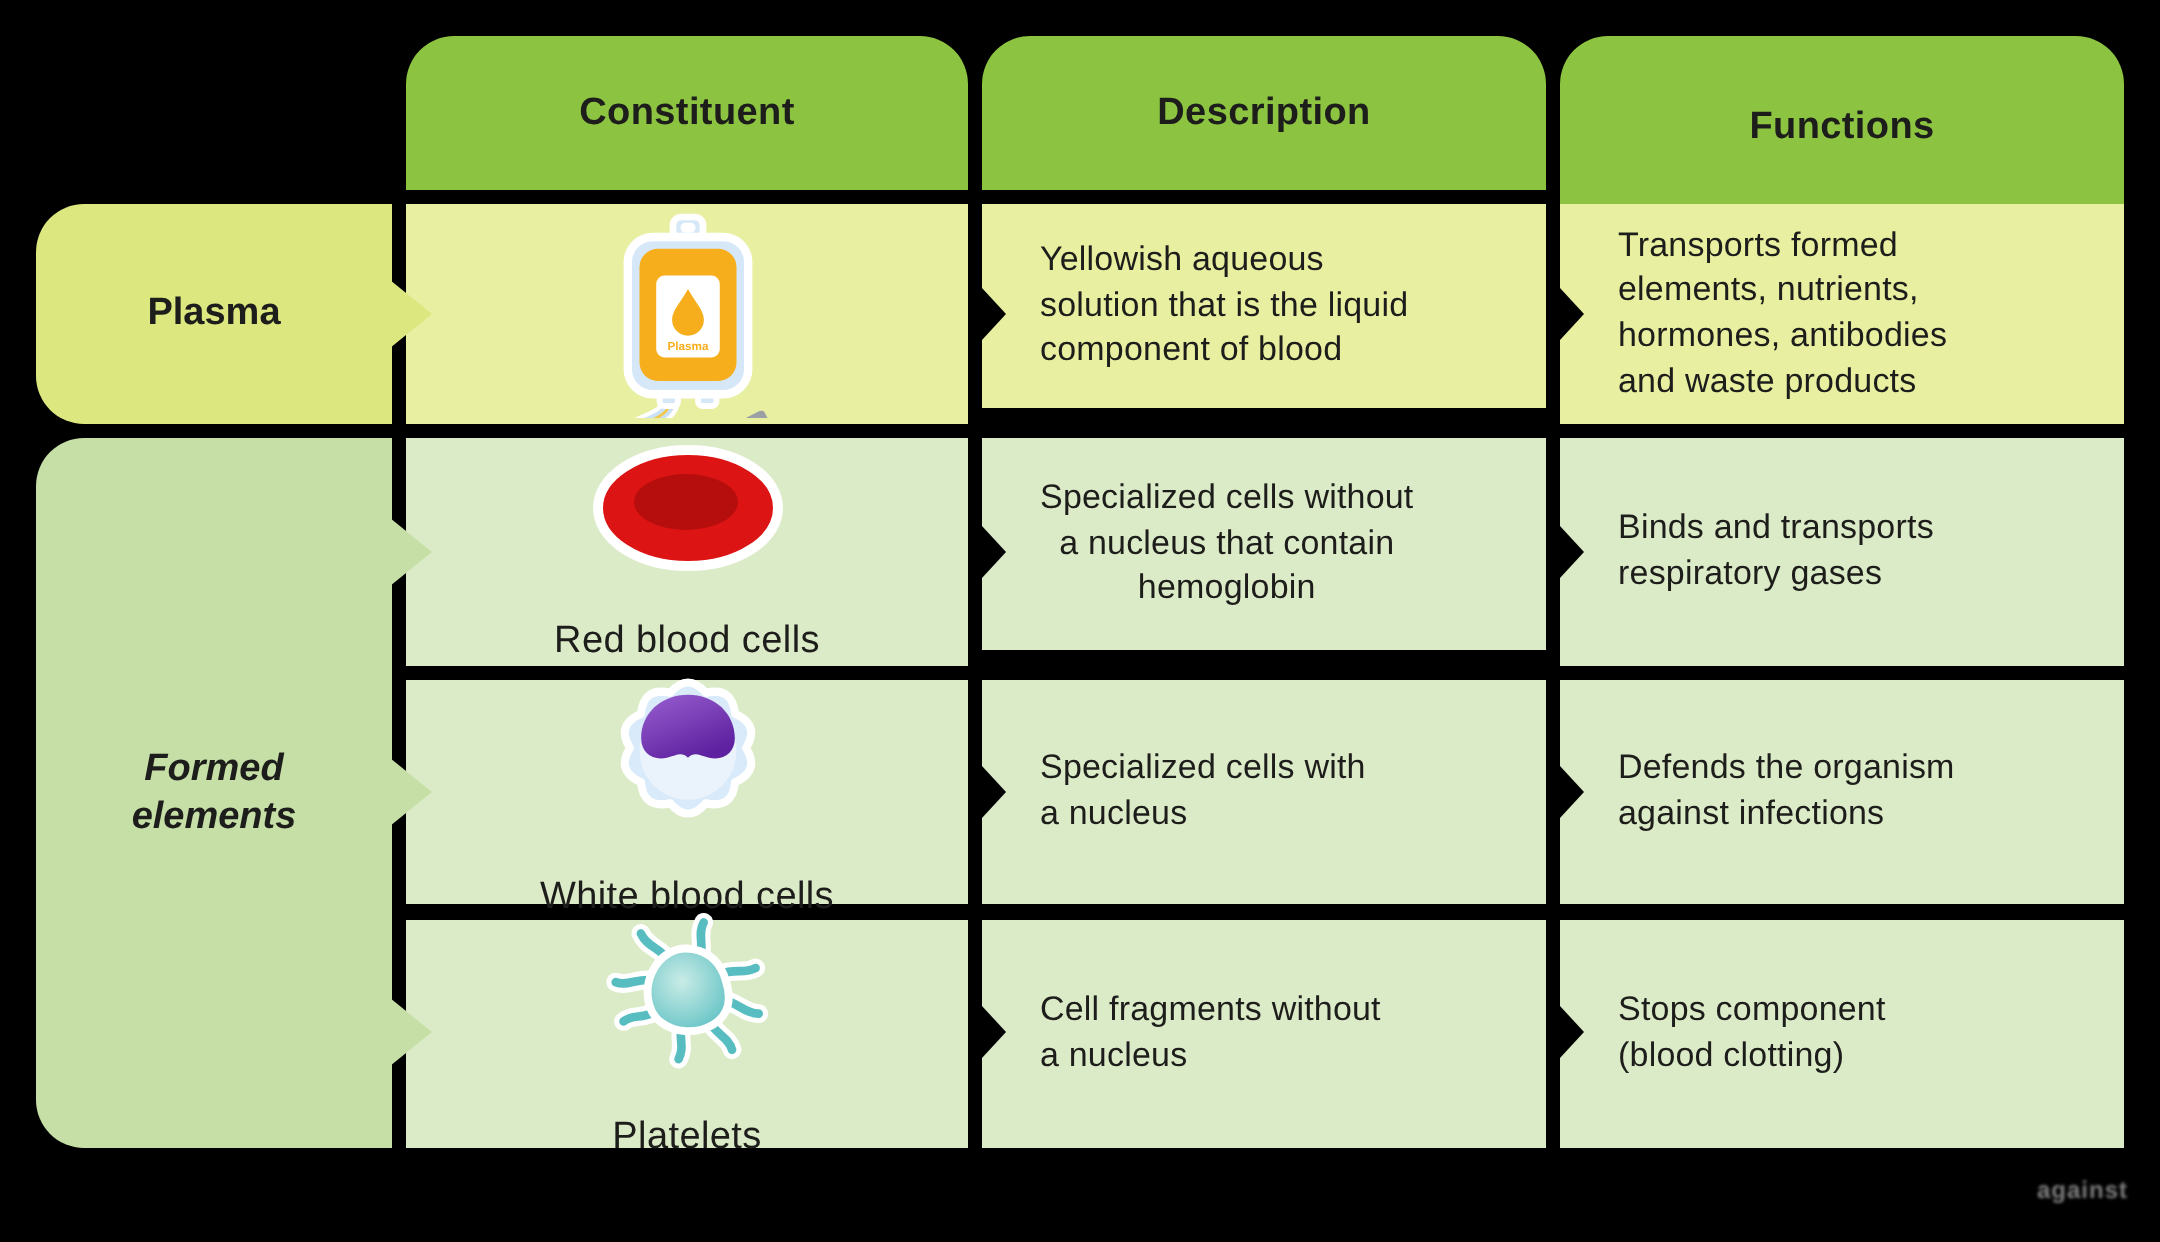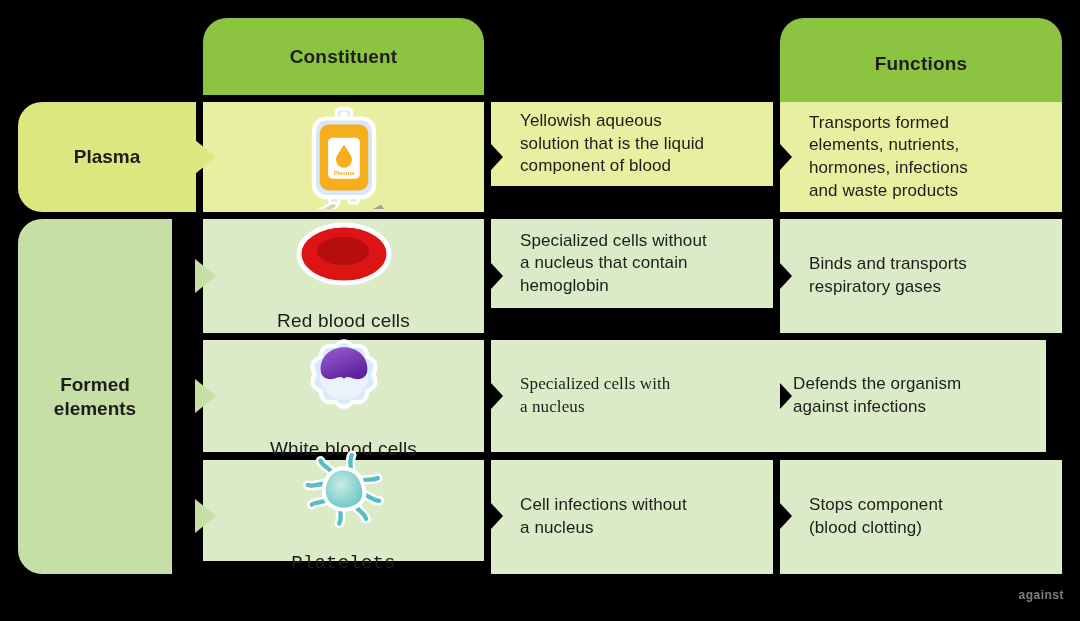--- a/index.html
+++ b/index.html
@@ -58,24 +58,25 @@
 
   <div class="band" style="left:196px;top:102px;width:7px;height:472px;"></div>
   <div class="band" style="left:484px;top:26px;width:7px;height:548px;"></div>
   <div class="band" style="left:773px;top:26px;width:7px;height:548px;"></div>
   <div class="band" style="left:203px;top:95px;width:859px;height:7px;"></div>
   <div class="band" style="left:18px;top:212px;width:1044px;height:7px;"></div>
   <div class="band" style="left:203px;top:333px;width:859px;height:7px;"></div>
   <div class="band" style="left:203px;top:452px;width:859px;height:8px;"></div>
 
   <div class="cell hdr" style="left:203px;top:18px;width:281px;height:77px;">Constituent</div>
+  <div class="cell hdr" style="left:491px;top:18px;width:282px;height:77px;">Description</div>
   <div class="cell hdr" style="left:780px;top:18px;width:282px;height:92px;">Functions</div>
 
   <div class="cell side-label plasma-label" style="left:18px;top:102px;width:178px;height:110px;">Plasma</div>
-  <div class="cell side-label formed-label" style="left:18px;top:219px;width:154px;height:355px;">Formed
+  <div class="cell side-label formed-label" style="left:18px;top:219px;width:178px;height:355px;font-style:italic;">Formed
 elements</div>
 
   <div class="arrow arrow-green arrow-plasma" style="top:140px;"></div>
   <div class="arrow arrow-green arrow-formed" style="top:259px;"></div>
   <div class="arrow arrow-green arrow-formed" style="top:379px;"></div>
   <div class="arrow arrow-green arrow-formed" style="top:499px;"></div>
 
   <div class="arrow arrow-black" style="left:491px;top:144px;"></div>
   <div class="arrow arrow-black" style="left:491px;top:263px;"></div>
   <div class="arrow arrow-black" style="left:491px;top:383px;"></div>
@@ -109,38 +110,38 @@
 
         <rect x="-36" y="-52" width="72" height="94" rx="15" fill="var(--bag-blue)" stroke="#ffffff" stroke-width="5"></rect>
         <rect x="-29" y="-45" width="58" height="79" rx="11" fill="var(--bag-amber)"></rect>
 
         <rect x="-19" y="-29" width="38" height="49" rx="5" fill="#ffffff"></rect>
         <path d="M0,-21 C4,-13.5 9.5,-8.5 9.5,-2.5 A9.5,9.5 0 1 1 -9.5,-2.5 C-9.5,-8.5 -4,-13.5 0,-21 Z" fill="var(--bag-amber)"></path>
         <text x="0" y="15.5" text-anchor="middle" font-size="7" font-weight="bold" font-family="Liberation Sans, sans-serif" fill="var(--bag-amber)">Plasma</text>
       </svg>
     </span>
   </div>
-  <div class="cell txt-cell plasma-bg" style="left:491px;top:102px;width:282px;height:84px;">Yellowish aqueous
+  <div class="cell txt-cell plasma-bg" style="left:491px;top:102px;width:282px;height:102px;">Yellowish aqueous
 solution that is the liquid
 component of blood</div>
   <div class="cell txt-cell plasma-bg" style="left:780px;top:102px;width:282px;height:110px;">Transports formed
 elements, nutrients,
-hormones, infections
+hormones, antibodies
 and waste products</div>
 
   <div class="cell cons-cell formed-bg" style="left:203px;top:219px;width:281px;height:114px;">
     <span>
       <svg width="104" height="68" viewBox="-52 -34 104 68">
         <ellipse cx="0" cy="0" rx="45" ry="29" fill="var(--rbc-red)" stroke="#ffffff" stroke-width="5"></ellipse>
         <ellipse cx="-1" cy="-3" rx="26" ry="14" fill="var(--rbc-dark-red)"></ellipse>
       </svg>
     </span>
     <span class="cons-caption">Red blood cells</span>
   </div>
-  <div class="cell txt-cell formed-bg" style="left:491px;top:219px;width:282px;height:89px;">Specialized cells without
+  <div class="cell txt-cell formed-bg" style="left:491px;top:219px;width:282px;height:106px;text-align:center;">Specialized cells without
 a nucleus that contain
 hemoglobin</div>
   <div class="cell cons-cell formed-bg" style="left:203px;top:340px;width:281px;height:112px;">
     <span>
       <svg width="84" height="84" viewBox="-52 -52 104 104">
         <defs>
           <linearGradient id="nucg" x1="0" y1="0" x2="0.6" y2="1">
             <stop offset="0" stop-color="var(--wbc-nucleus-light)"></stop>
             <stop offset="1" stop-color="var(--wbc-nucleus-dark)"></stop>
           </linearGradient>
@@ -151,26 +152,26 @@
         <circle cx="0" cy="2" r="30" fill="var(--wbc-blue-inner)"></circle>
         <path d="M-29,0 C-29,-16 -16,-27 0,-27 C16,-27 29,-16 29,0 C29,9 22,14 13,12
                  C7,10.5 4,8 0,12 C-4,8 -7,10.5 -13,12 C-22,14 -29,9 -29,0 Z" fill="url(#nucg)" transform="translate(0,-6)"></path>
       </svg>
     </span>
     <span class="cons-caption">White blood cells</span>
   </div>
 
   <div class="cell txt-cell formed-bg" style="left:780px;top:219px;width:282px;height:114px;">Binds and transports
 respiratory gases</div>
-  <div class="cell txt-cell formed-bg" style="left:491px;top:340px;width:282px;height:112px;font-family:Liberation Serif, serif;">Specialized cells with
+  <div class="cell txt-cell formed-bg" style="left:491px;top:340px;width:282px;height:112px;">Specialized cells with
 a nucleus</div>
-  <div class="cell txt-cell formed-bg" style="left:764px;top:340px;width:282px;height:112px;">Defends the organism
+  <div class="cell txt-cell formed-bg" style="left:780px;top:340px;width:282px;height:112px;">Defends the organism
 against infections</div>
 
-  <div class="cell cons-cell formed-bg" style="left:203px;top:460px;width:281px;height:101px;font-family:Liberation Mono, monospace;">
+  <div class="cell cons-cell formed-bg" style="left:203px;top:460px;width:281px;height:114px;">
     <span>
       <svg width="88" height="82" viewBox="-56 -52 112 104">
         <defs>
           <radialGradient id="pltg" cx="0.42" cy="0.4" r="0.75">
             <stop offset="0" stop-color="var(--platelet-light)"></stop>
             <stop offset="1" stop-color="var(--platelet-teal)"></stop>
           </radialGradient>
         </defs>
         <g fill="none" stroke="#ffffff" stroke-width="12" stroke-linecap="round">
           <path d="M8,-20 C10,-30 6,-36 10,-43"></path>
@@ -191,19 +192,19 @@
           <path d="M-19,13 C-29,19 -35,15 -41,20"></path>
           <path d="M-22,-6 C-32,-8 -38,-2 -46,-5"></path>
           <path d="M-12,-18 C-17,-27 -26,-27 -30,-36"></path>
         </g>
         <path d="M24,-6 C28,6 26,16 16,22 C6,28 -8,28 -18,20 C-26,13 -28,0 -23,-11
                  C-18,-22 -8,-28 3,-26 C14,-24 21,-17 24,-6 Z" fill="url(#pltg)" stroke="#ffffff" stroke-width="5" stroke-linejoin="round"></path>
       </svg>
     </span>
     <span class="cons-caption">Platelets</span>
   </div>
-  <div class="cell txt-cell formed-bg" style="left:491px;top:460px;width:282px;height:114px;">Cell infections without
+  <div class="cell txt-cell formed-bg" style="left:491px;top:460px;width:282px;height:114px;">Cell fragments without
 a nucleus</div>
   <div class="cell txt-cell formed-bg" style="left:780px;top:460px;width:282px;height:114px;">Stops component
 (blood clotting)</div>
 
   <div class="watermark">against</div>
 </div>
 
 </body></html>

